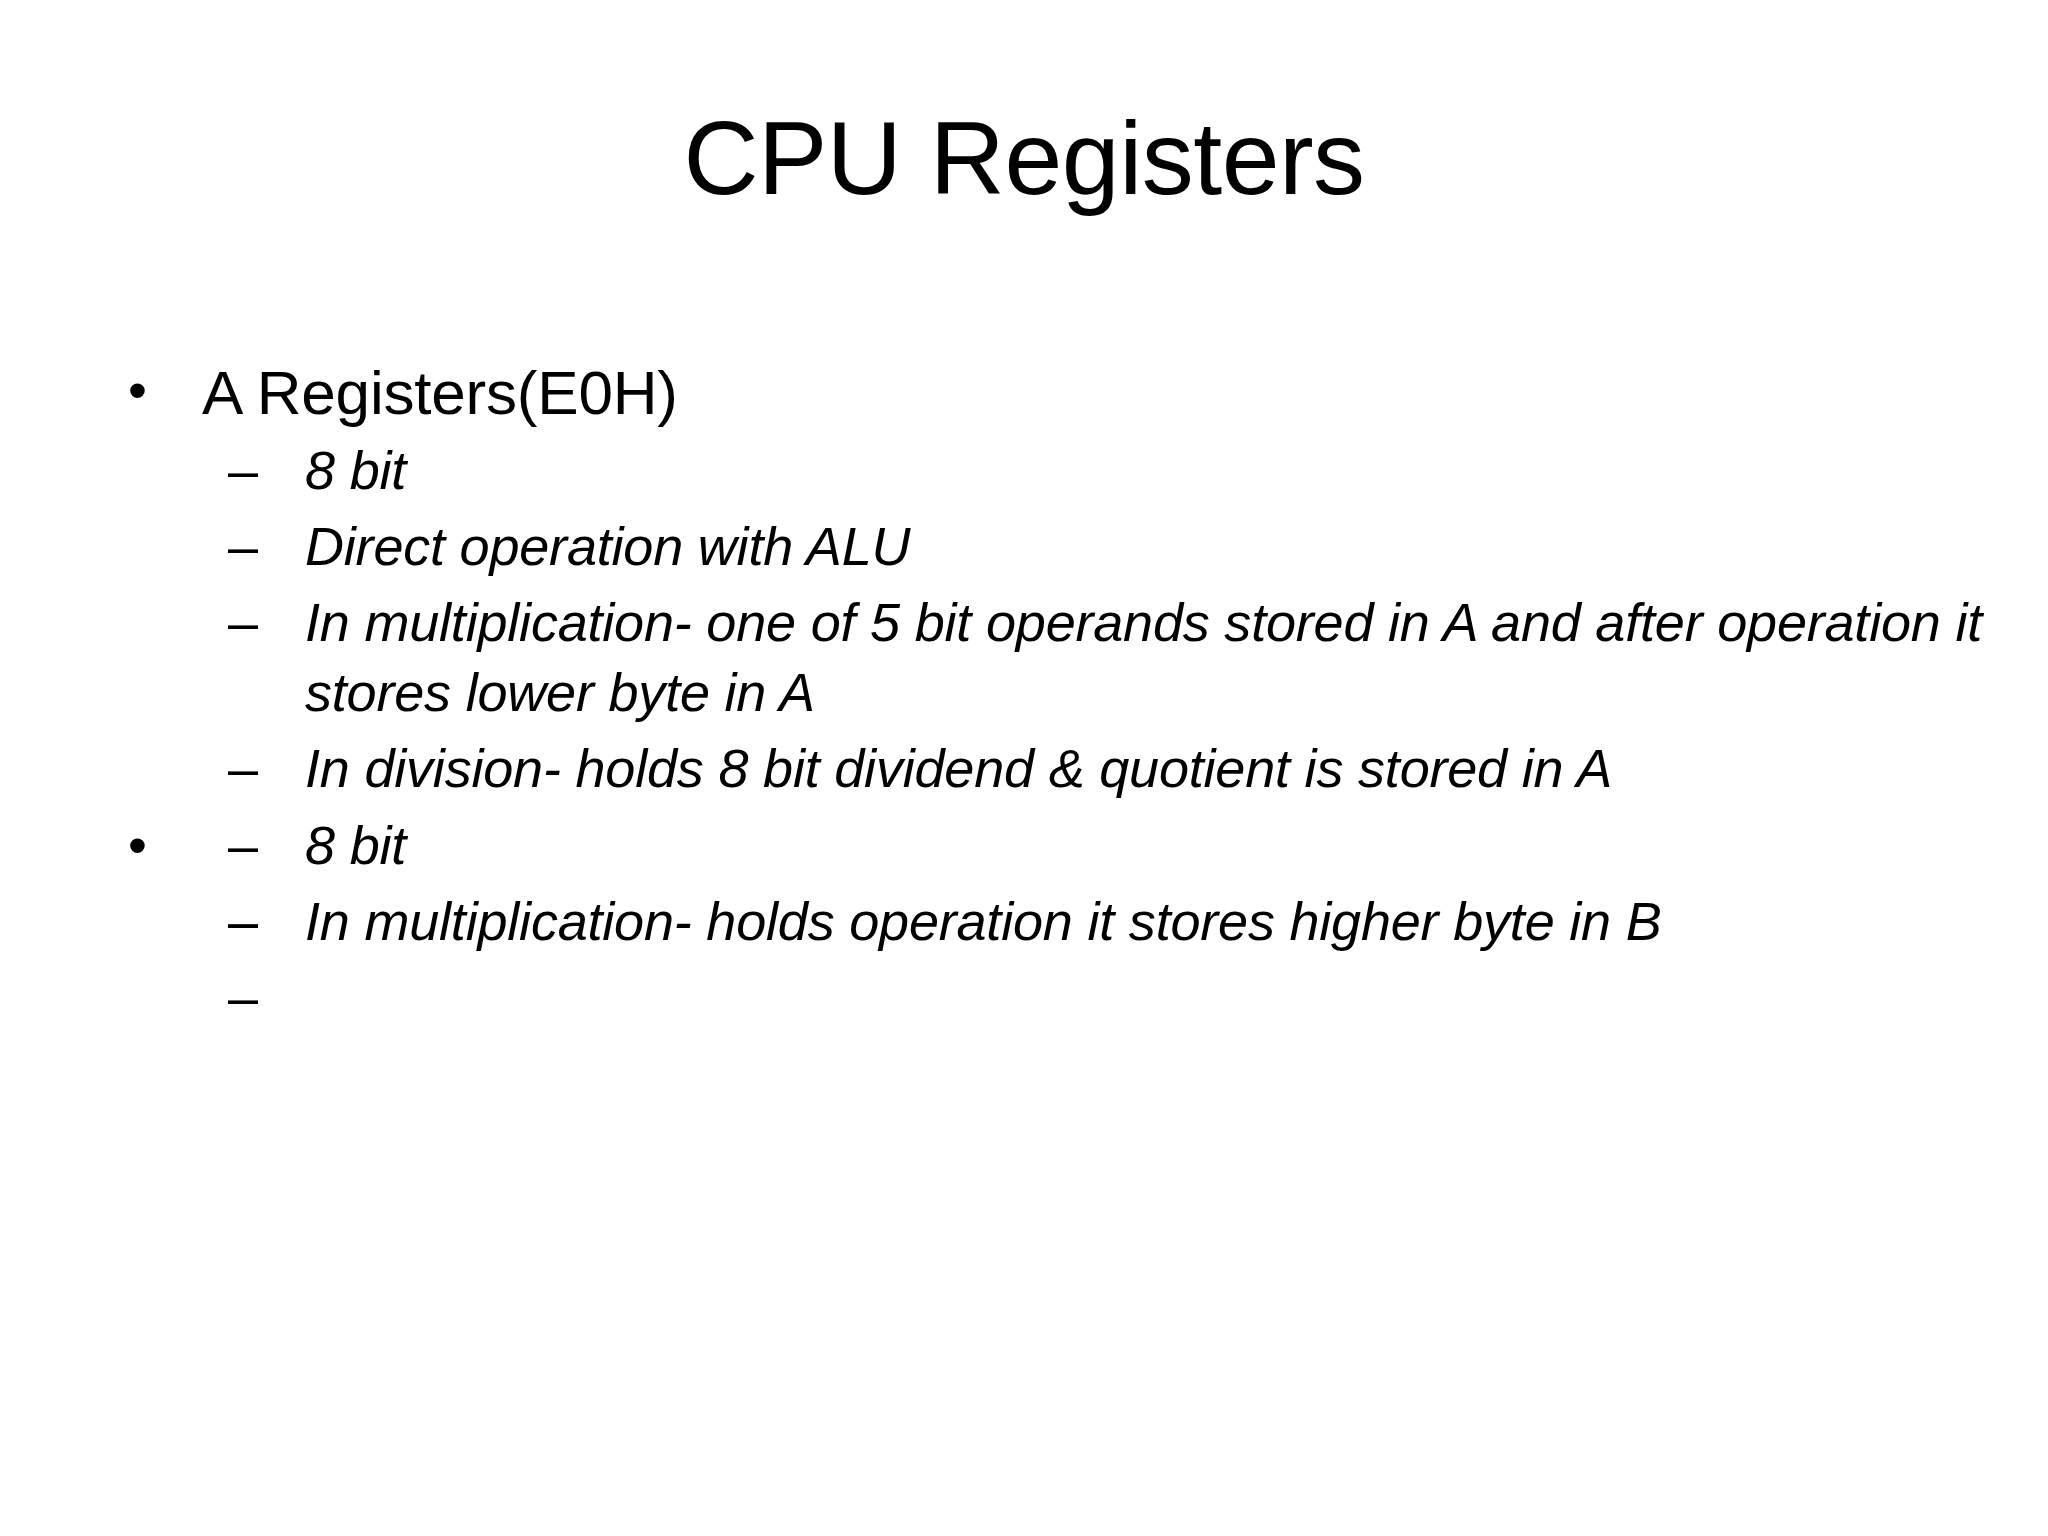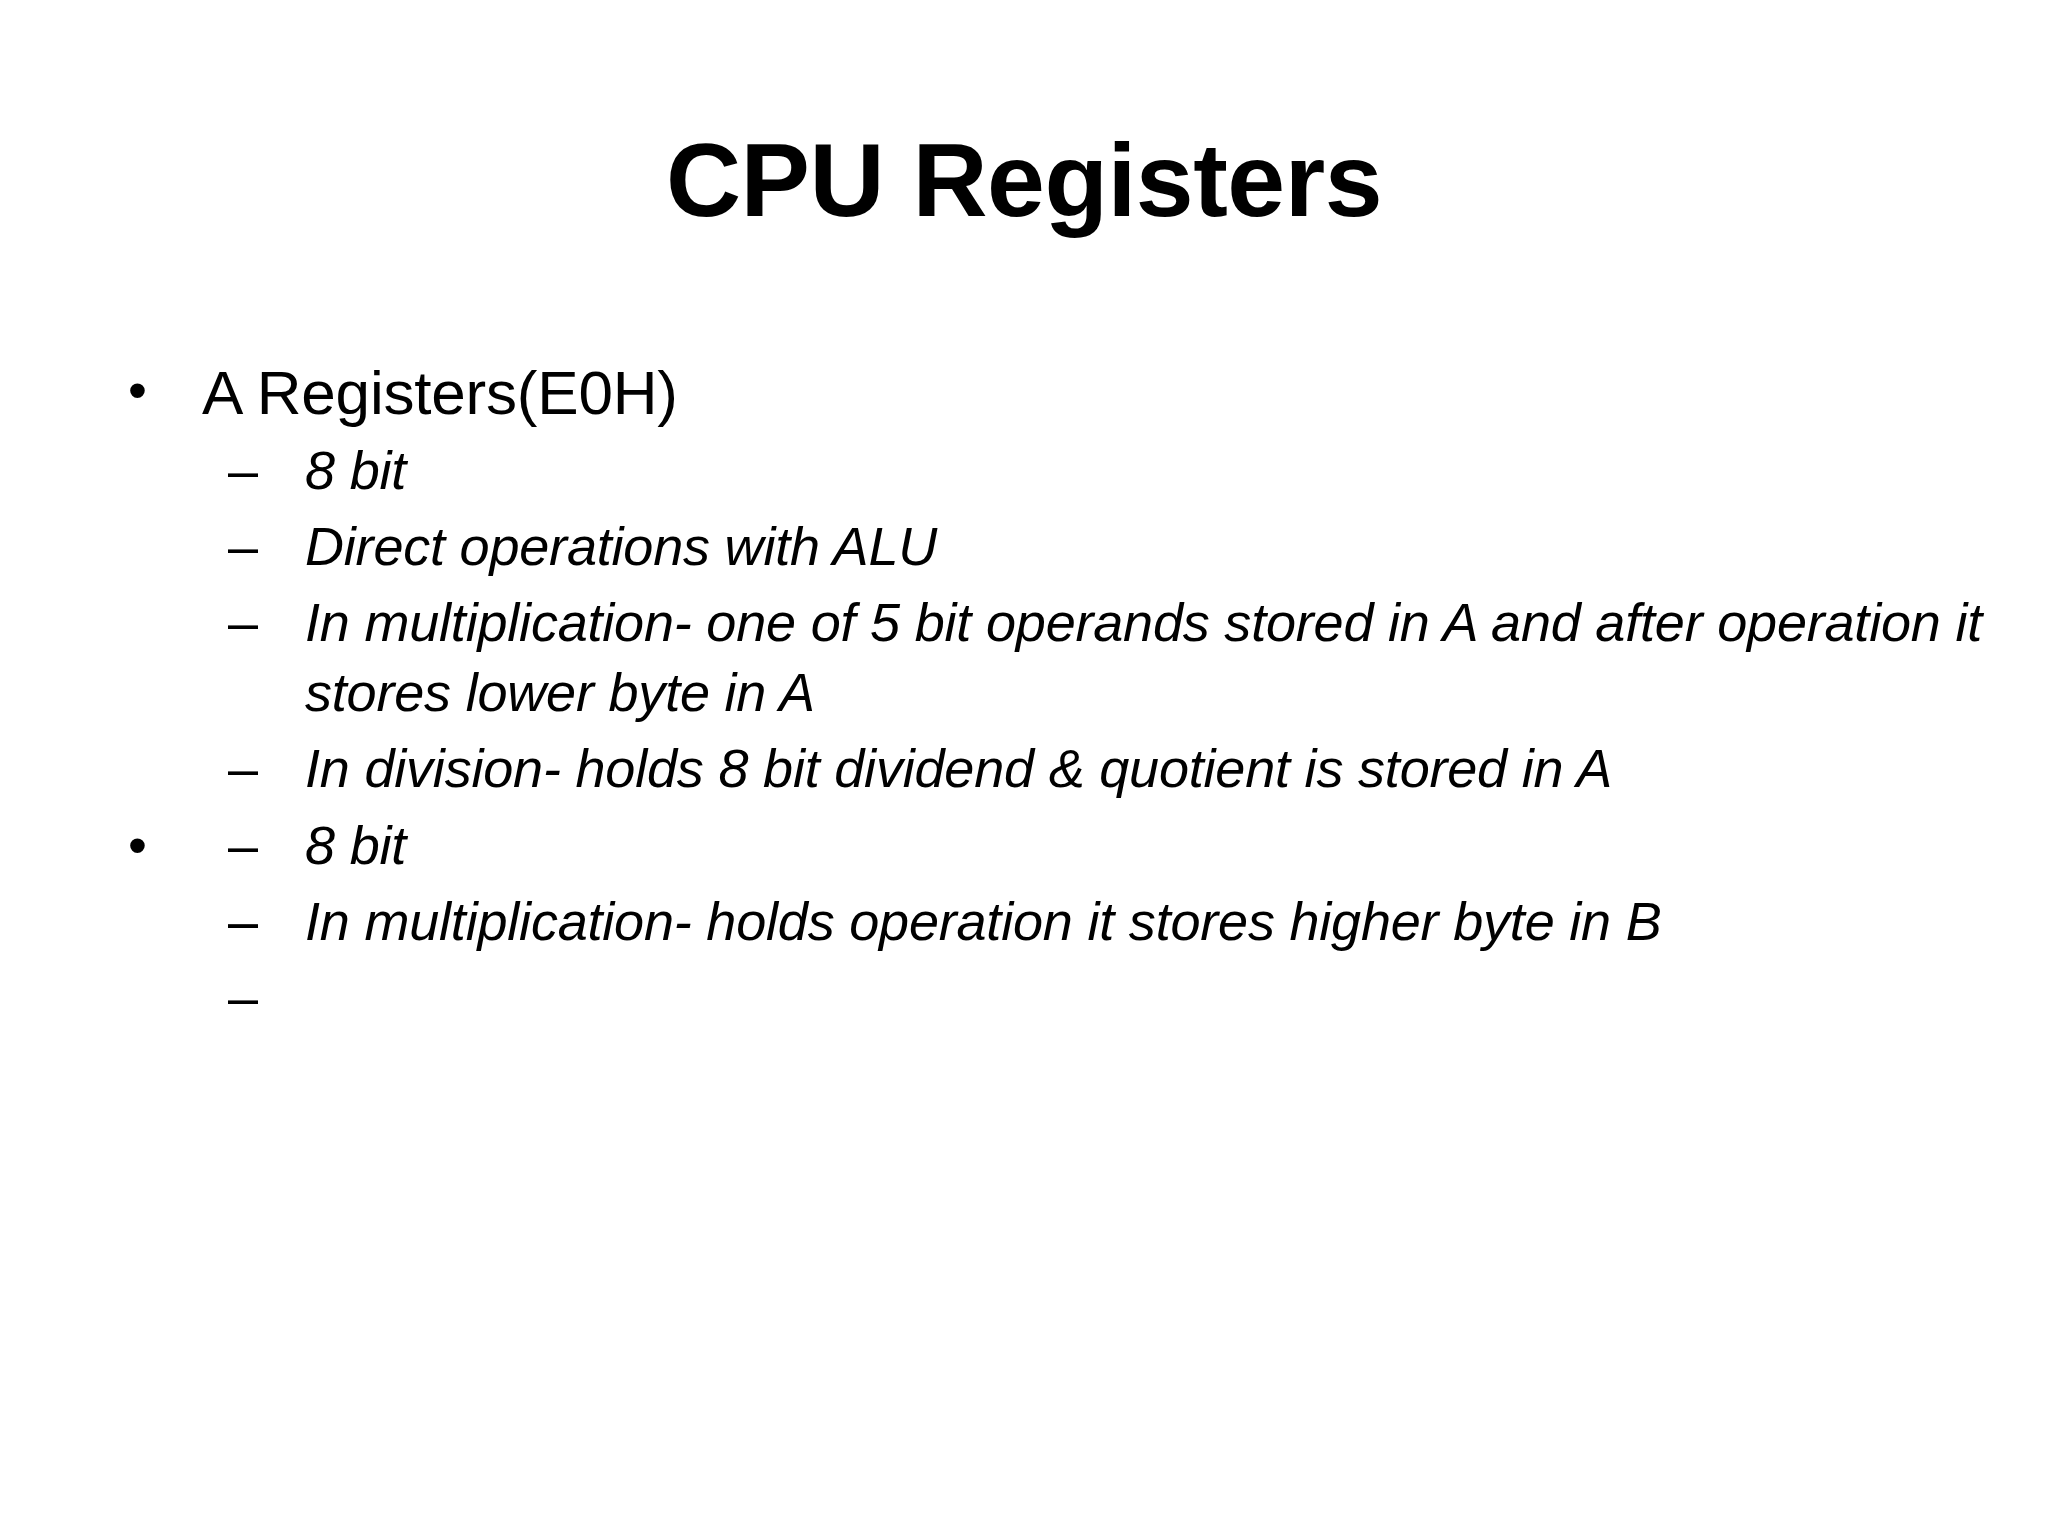--- a/index.html
+++ b/index.html
@@ -21,26 +21,26 @@
     width: 2048px;
     height: 1536px;
     background: #ffffff;
     box-sizing: border-box;
   }
 
   
   .slide-title {
     position: absolute;
     left: 0;
-    top: 122px;
+    top: 100px;
     width: 2048px;
     text-align: center;
     font-size: 104px;
     line-height: 1.12;
-    font-weight: 700;
+    font-weight: 400;
     letter-spacing: -0.5px;
     font-stretch: condensed;
     color: #000000;
     white-space: nowrap;
   }
 
   
   .slide-body {
     position: absolute;
     left: 110px;
@@ -112,21 +112,21 @@
 
       <div class="lvl2-list">
 
         <div class="lvl2">
           <span class="marker">–</span>
           <span class="txt">8 bit</span>
         </div>
 
         <div class="lvl2">
           <span class="marker">–</span>
-          <span class="txt">Direct operations with ALU</span>
+          <span class="txt">Direct operation with ALU</span>
         </div>
 
         <div class="lvl2">
           <span class="marker">–</span>
           <span class="txt">In multiplication- one of 5 bit operands stored in A and after operation it stores lower byte in A</span>
         </div>
 
         <div class="lvl2">
           <span class="marker">–</span>
           <span class="txt">In division- holds 8 bit dividend &amp; quotient is stored in A</span>

